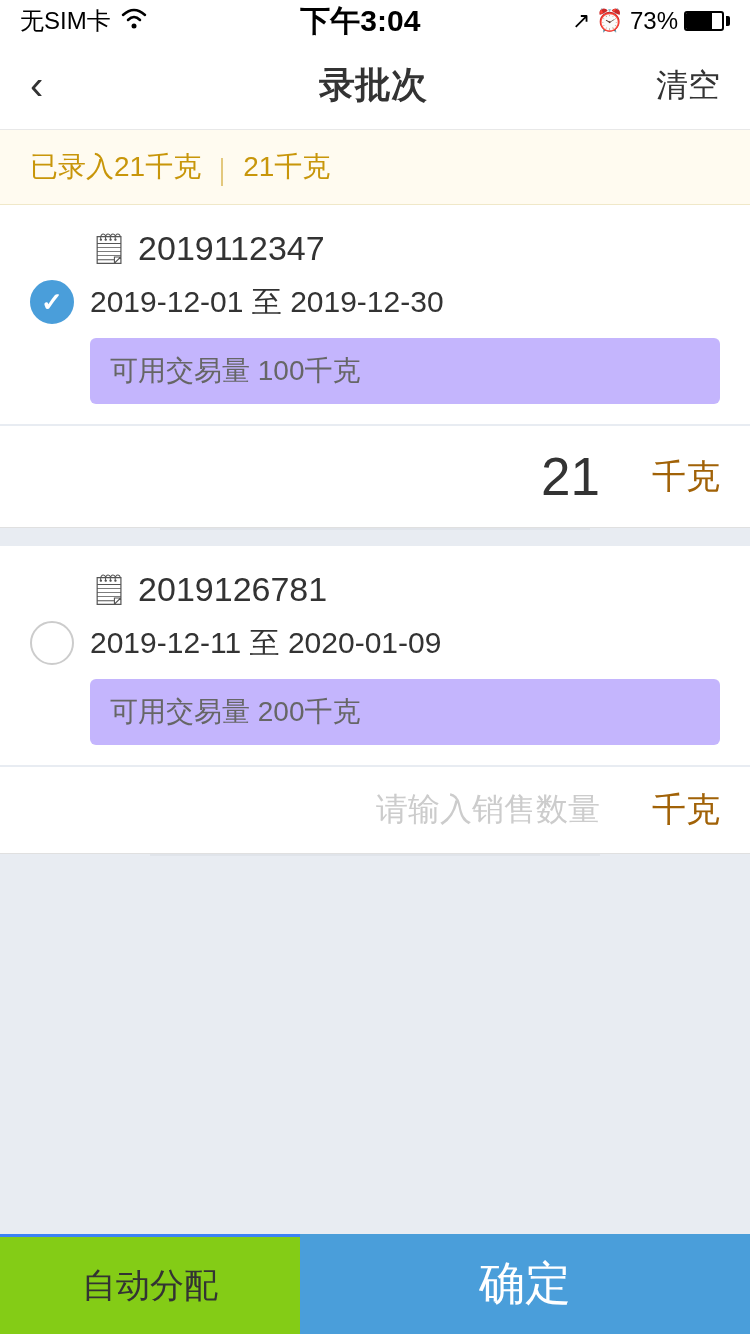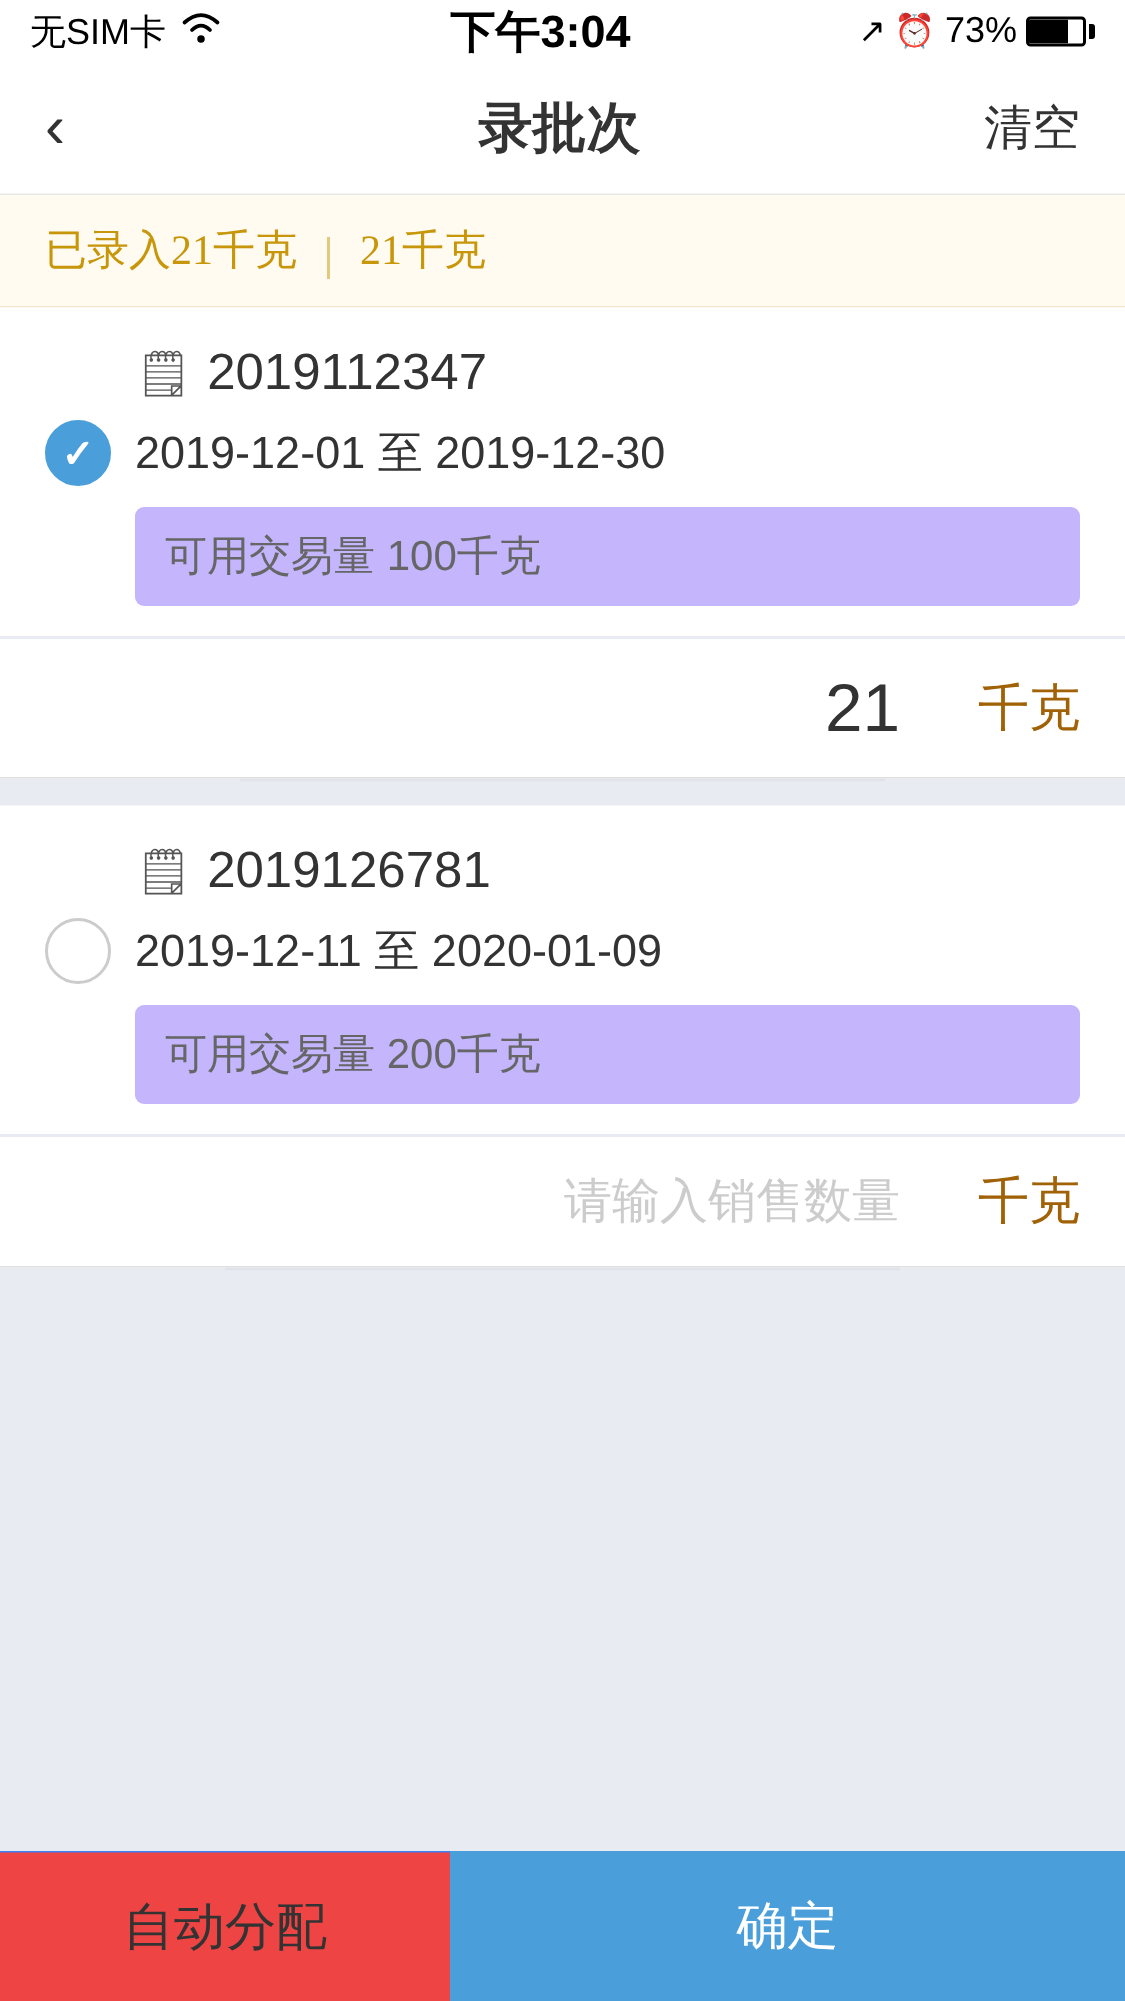--- a/index.html
+++ b/index.html
@@ -91,21 +91,20 @@
 
     
     .info-bar {
       width: 750px;
       background: #fffbf0;
       padding: 18px 30px;
       display: flex;
       align-items: flex-end;
       gap: 0;
       border-bottom: 1px solid #f0e8c8;
-      font-family: Liberation Serif, serif;
     }
     .info-item {
       font-size: 28px;
       color: #c8960a;
       font-weight: 500;
     }
     .info-divider {
       width: 2px;
       height: 28px;
       background: #c8960a;
@@ -180,21 +179,21 @@
     .qty-row {
       display: flex;
       align-items: center;
       justify-content: flex-end;
       gap: 16px;
       padding: 20px 30px 0 30px;
       border-bottom: 1px solid #e0e0e0;
       padding-bottom: 20px;
     }
     .qty-value {
-      font-size: 45px;
+      font-size: 53px;
       color: #333;
       font-weight: 500;
     }
     .qty-unit {
       font-size: 34px;
       color: #a16207;
     }
     .qty-input-row {
       display: flex;
       align-items: center;
@@ -227,35 +226,35 @@
     .bottom-bar {
       width: 750px;
       height: 100px;
       display: flex;
       position: fixed;
       bottom: 0;
       left: 0;
     }
     .btn-auto {
       flex: 1;
-      background: #ef4444;
+      background: #84cc16;
       border: none;
       font-size: 34px;
       color: #333;
       display: flex;
       align-items: center;
       justify-content: center;
       cursor: pointer;
-      border-top: 1px solid #3b82f6;
+      border-top: 3px solid #3b82f6;
     }
     .btn-confirm {
       flex: 1.5;
       background: #4a9eda;
       border: none;
-      font-size: 34px;
+      font-size: 46px;
       color: #fff;
       display: flex;
       align-items: center;
       justify-content: center;
       cursor: pointer;
     }
 
     .main-content {
       min-height: calc(1334px - 42px - 88px - 100px);
       background: #e8ecf2;

